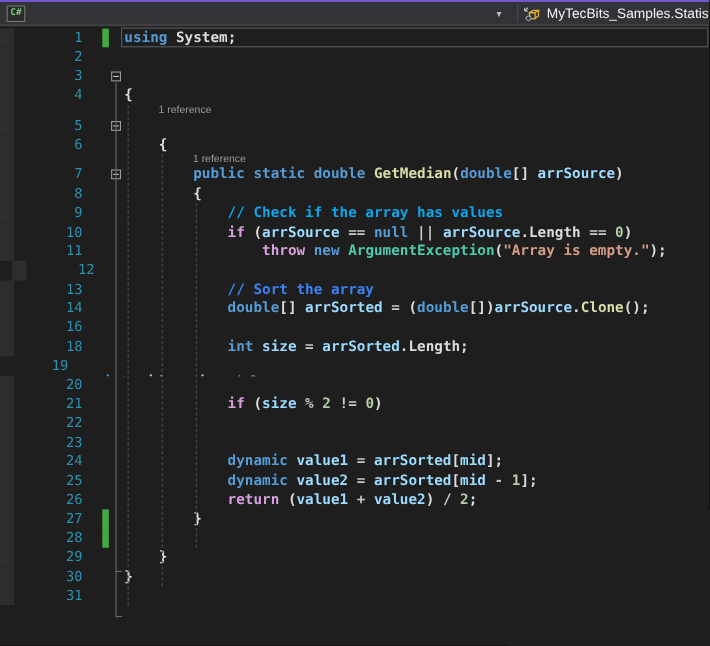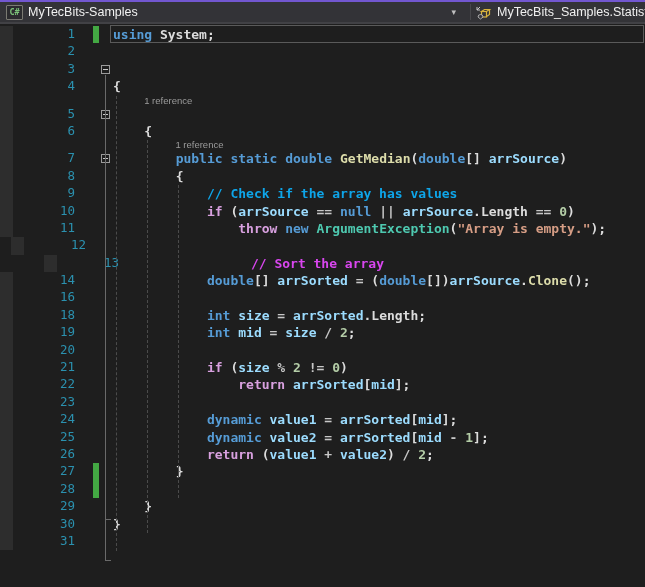--- a/index.html
+++ b/index.html
@@ -41,21 +41,20 @@
            pointer-events:none;}
 </style>
 </head>
 <body>
 
 <div class="app">
   <div class="accent"></div>
   <div class="navbar">
     <div class="nav-left">
       <span class="csproj-icon">C#</span>
-      <span class="nav-label">MyTecBits-Samples</span>
       <span class="chevron">▾</span>
     </div>
     <div class="nav-divider"></div>
     <div class="nav-right">
       <span class="class-icon">
         <svg width="16" height="15" viewBox="0 0 16 15">
           <path d="M5.5 6.5 l3 -2 l5 0 l-3 2 z" fill="none" stroke="#D9B33C" stroke-width="1.2"></path>
           <rect x="5.5" y="6.5" width="5" height="5.5" fill="none" stroke="#D9B33C" stroke-width="1.2"></rect>
           <path d="M13.5 4.5 l0 5 l-3 2" fill="none" stroke="#D9B33C" stroke-width="1.2"></path>
           <path d="M1 5 l3 -3 m-3 3 l0 -3 m0 3 l3 0" stroke="#C8C8C8" stroke-width="1" fill="none"></path>
@@ -170,26 +169,26 @@
           <div class="out"></div>
           <pre class="code" style="line-height:17.4px"><span>                </span><span class="tk" style="color:#D8A0DF">throw</span><span class="tk" style="color:#569CD6"> new</span><span class="tk" style="color:#4EC9B0"> ArgumentException</span><span class="tk" style="color:#DCDCDC">(</span><span class="tk" style="color:#D69D85">"Array is empty."</span><span class="tk" style="color:#DCDCDC">);</span></pre>
         </div>
         <div class="row" style="height: 17.4px; padding-left: 11px;">
           <div class="m"></div>
           <div class="num">12</div>
           <div class="chg"></div>
           <div class="out"></div>
           <pre class="code" style="line-height:17.4px"></pre>
         </div>
-        <div class="row" style="height: 17.4px; padding-left: 44px;">
+        <div class="row" style="height: 17.4px;">
           <div class="m"></div>
           <div class="num">13</div>
           <div class="chg"></div>
           <div class="out"></div>
-          <pre class="code" style="line-height:17.4px"><span>            </span><span class="tk" style="color:#d946ef">// Sort the array</span></pre>
+          <pre class="code" style="line-height:17.4px"><span>            </span><span class="tk" style="color:#3b82f6">// Sort the array</span></pre>
         </div>
         <div class="row" style="height: 17.4px;">
           <div class="m"></div>
           <div class="num">14</div>
           <div class="chg"></div>
           <div class="out"></div>
           <pre class="code" style="line-height:17.4px"><span>            </span><span class="tk" style="color:#569CD6">double</span><span class="tk" style="color:#DCDCDC">[]</span><span class="tk" style="color:#9CDCFE"> arrSorted</span><span class="tk" style="color:#C8C8C8"> = </span><span class="tk" style="color:#DCDCDC">(</span><span class="tk" style="color:#569CD6">double</span><span class="tk" style="color:#DCDCDC">[])</span><span class="tk" style="color:#9CDCFE">arrSource</span><span class="tk" style="color:#DCDCDC">.</span><span class="tk" style="color:#DCDCAA">Clone</span><span class="tk" style="color:#DCDCDC">();</span></pre>
         </div>
         <div class="row" style="height: 17.4px;">
           <div class="m"></div>
@@ -198,21 +197,21 @@
           <div class="out"></div>
           <pre class="code" style="line-height:17.4px"></pre>
         </div>
         <div class="row" style="height: 17.4px;">
           <div class="m"></div>
           <div class="num">18</div>
           <div class="chg"></div>
           <div class="out"></div>
           <pre class="code" style="line-height:17.4px"><span>            </span><span class="tk" style="color:#569CD6">int</span><span class="tk" style="color:#9CDCFE"> size</span><span class="tk" style="color:#C8C8C8"> = </span><span class="tk" style="color:#9CDCFE">arrSorted</span><span class="tk" style="color:#DCDCDC">.</span><span class="tk" style="color:#DCDCDC">Length</span><span class="tk" style="color:#DCDCDC">;</span></pre>
         </div>
-        <div class="row" style="height: 17.4px;">
+        <div class="row" style="height: 17.4px; flex-direction: column;">
           <div class="m"></div>
           <div class="num">19</div>
           <div class="chg"></div>
           <div class="out"></div>
           <pre class="code" style="line-height:17.4px"><span>            </span><span class="tk" style="color:#569CD6">int</span><span class="tk" style="color:#9CDCFE"> mid</span><span class="tk" style="color:#C8C8C8"> = </span><span class="tk" style="color:#9CDCFE">size</span><span class="tk" style="color:#C8C8C8"> / </span><span class="tk" style="color:#B5CEA8">2</span><span class="tk" style="color:#DCDCDC">;</span></pre>
         </div>
         <div class="row" style="height: 17.4px;">
           <div class="m"></div>
           <div class="num">20</div>
           <div class="chg"></div>
@@ -224,21 +223,20 @@
           <div class="num">21</div>
           <div class="chg"></div>
           <div class="out"></div>
           <pre class="code" style="line-height:17.4px"><span>            </span><span class="tk" style="color:#D8A0DF">if</span><span class="tk" style="color:#DCDCDC"> (</span><span class="tk" style="color:#9CDCFE">size</span><span class="tk" style="color:#C8C8C8"> % </span><span class="tk" style="color:#B5CEA8">2</span><span class="tk" style="color:#C8C8C8"> != </span><span class="tk" style="color:#B5CEA8">0</span><span class="tk" style="color:#DCDCDC">)</span></pre>
         </div>
         <div class="row" style="height: 17.4px;">
           <div class="m"></div>
           <div class="num">22</div>
           <div class="chg"></div>
           <div class="out"></div>
-          <pre class="code" style="line-height:17.4px"><span>                </span><span class="tk" style="color:#D8A0DF">return</span><span class="tk" style="color:#9CDCFE"> arrSorted</span><span class="tk" style="color:#DCDCDC">[</span><span class="tk" style="color:#9CDCFE">mid</span><span class="tk" style="color:#DCDCDC">];</span></pre>
         </div>
         <div class="row" style="height: 17.4px;">
           <div class="m"></div>
           <div class="num">23</div>
           <div class="chg"></div>
           <div class="out"></div>
           <pre class="code" style="line-height:17.4px"></pre>
         </div>
         <div class="row" style="height: 17.4px;">
           <div class="m"></div>

